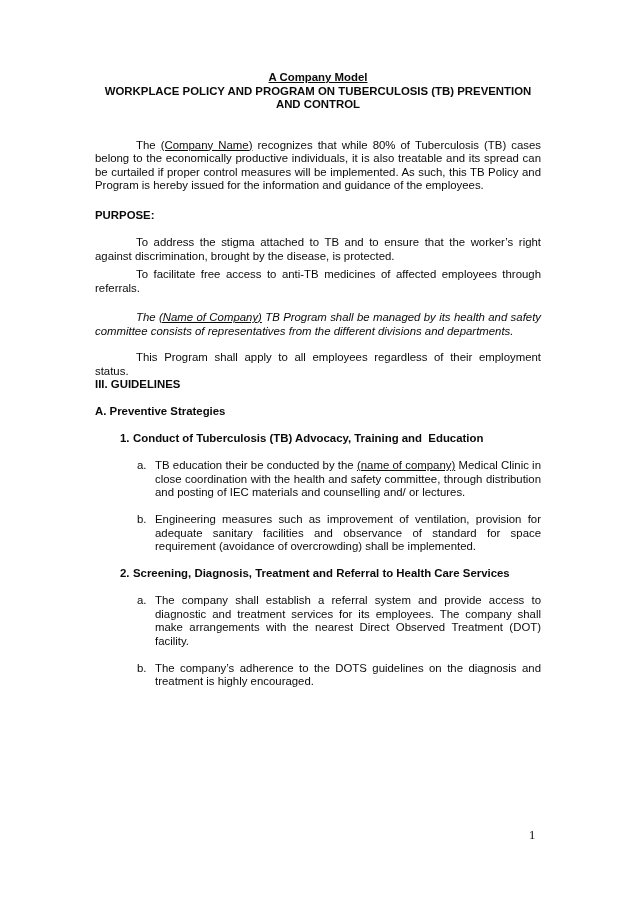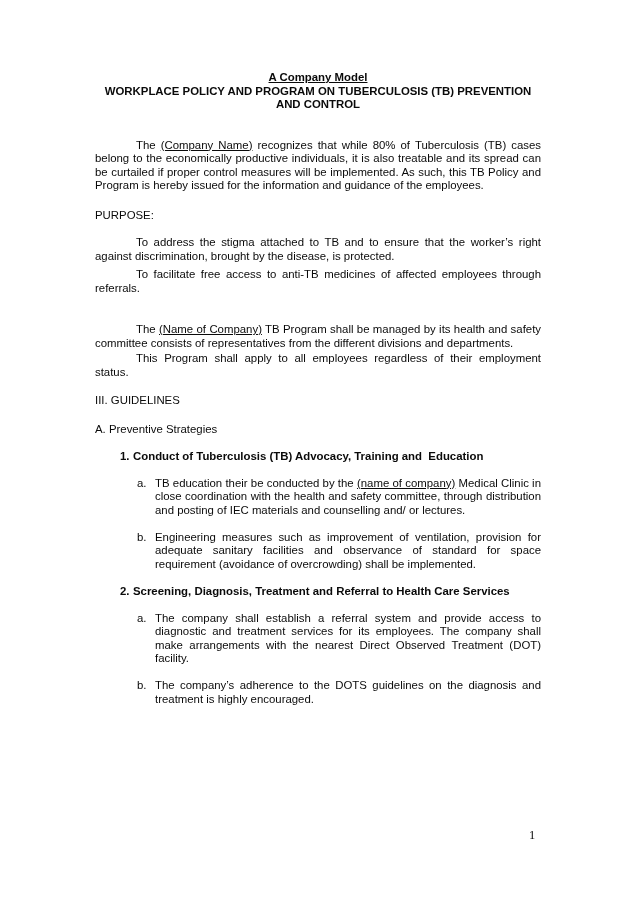--- a/index.html
+++ b/index.html
@@ -32,27 +32,27 @@
   .title-line.underline {
     text-decoration: underline;
   }
   p.body {
     margin: 0;
     text-align: justify;
     text-indent: 41px;
   }
   p.intro        { margin-bottom: 16px; }
   p.purpose-p1   { margin-bottom: 5px; }
-  p.purpose-p2   { margin-bottom: 28px; }
-  p.impl-p       { margin-bottom: 2px; }
+  p.purpose-p2   { margin-bottom: 16px; }
+  p.impl-p       { margin-bottom: 13px; font-style: italic; }
   p.coverage-p   { }
   .heading {
-    font-weight: normal;
+    font-weight: bold;
     white-space: pre-wrap;
-    margin: 15px 0 14px 0;
+    margin: 0 0 14px 0;
   }
   .heading.h-purpose   { margin-bottom: 14px; }
   .heading.h-guidelines{ margin-bottom: 13.5px; }
   .heading.h-strat     { margin-bottom: 13.5px; }
   .num-heading {
     position: relative;
     font-weight: bold;
     padding-left: 38px;
     white-space: pre-wrap;
     margin: 0 0 13.5px 0;

